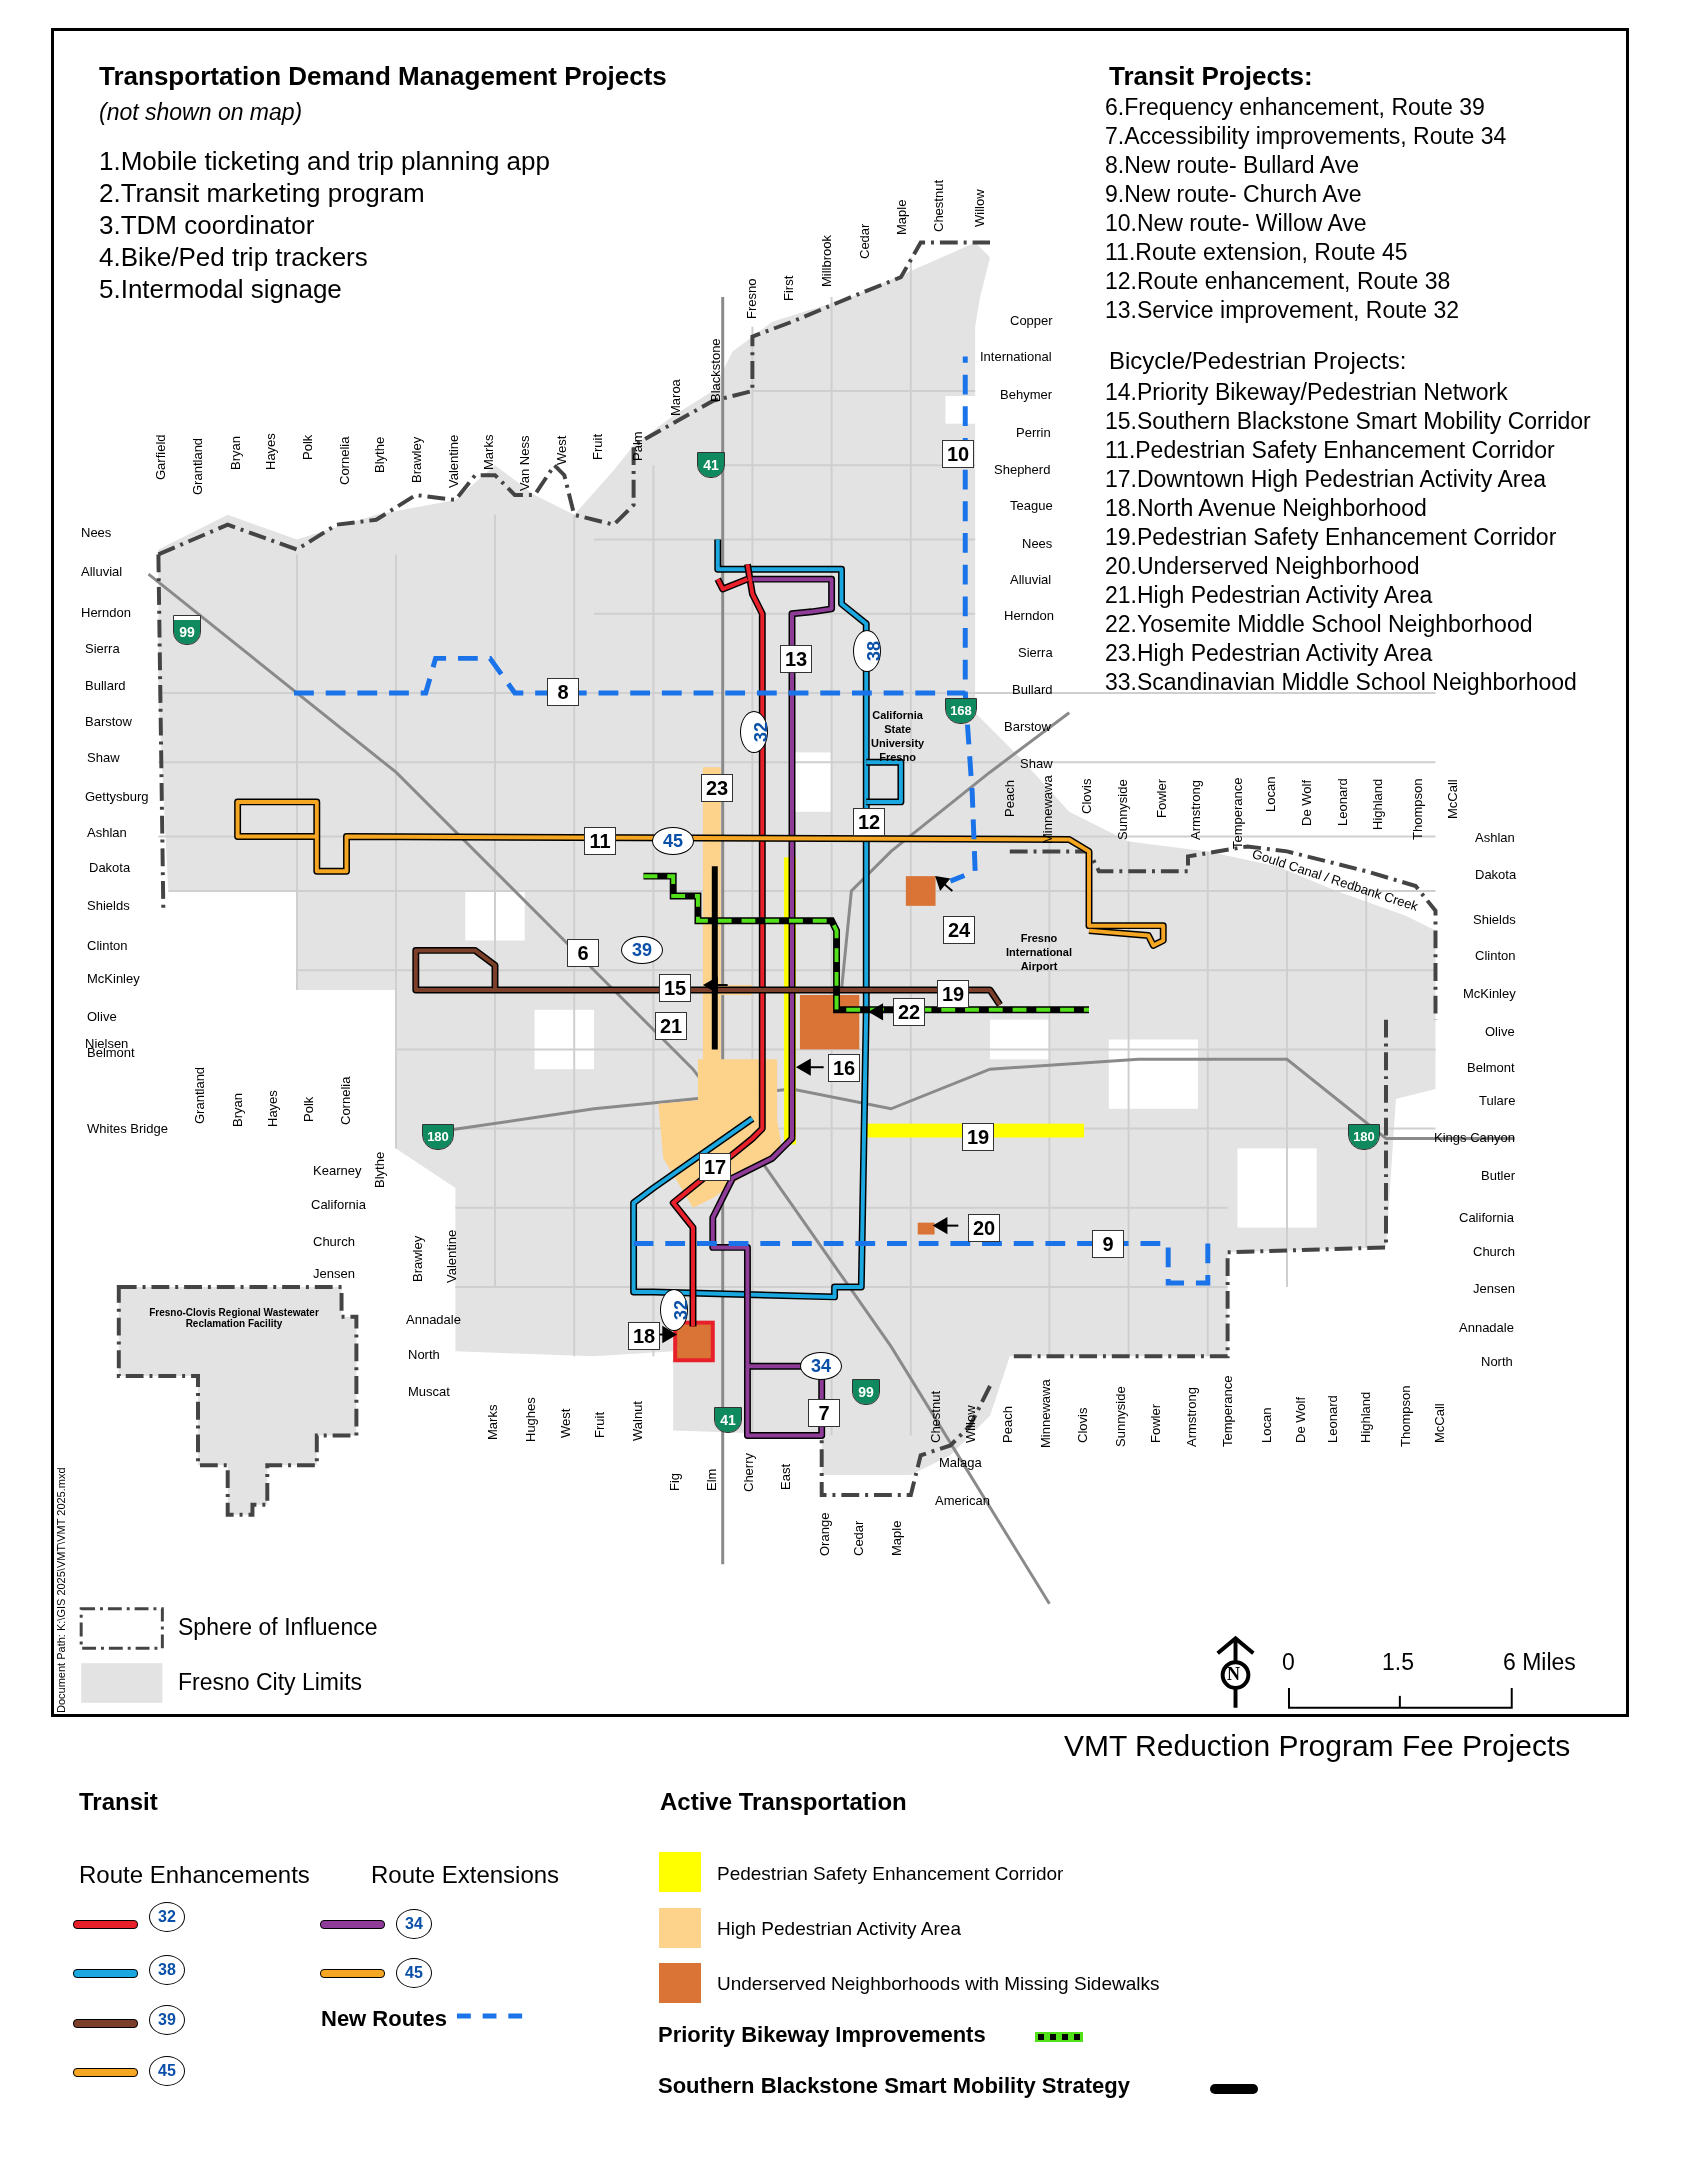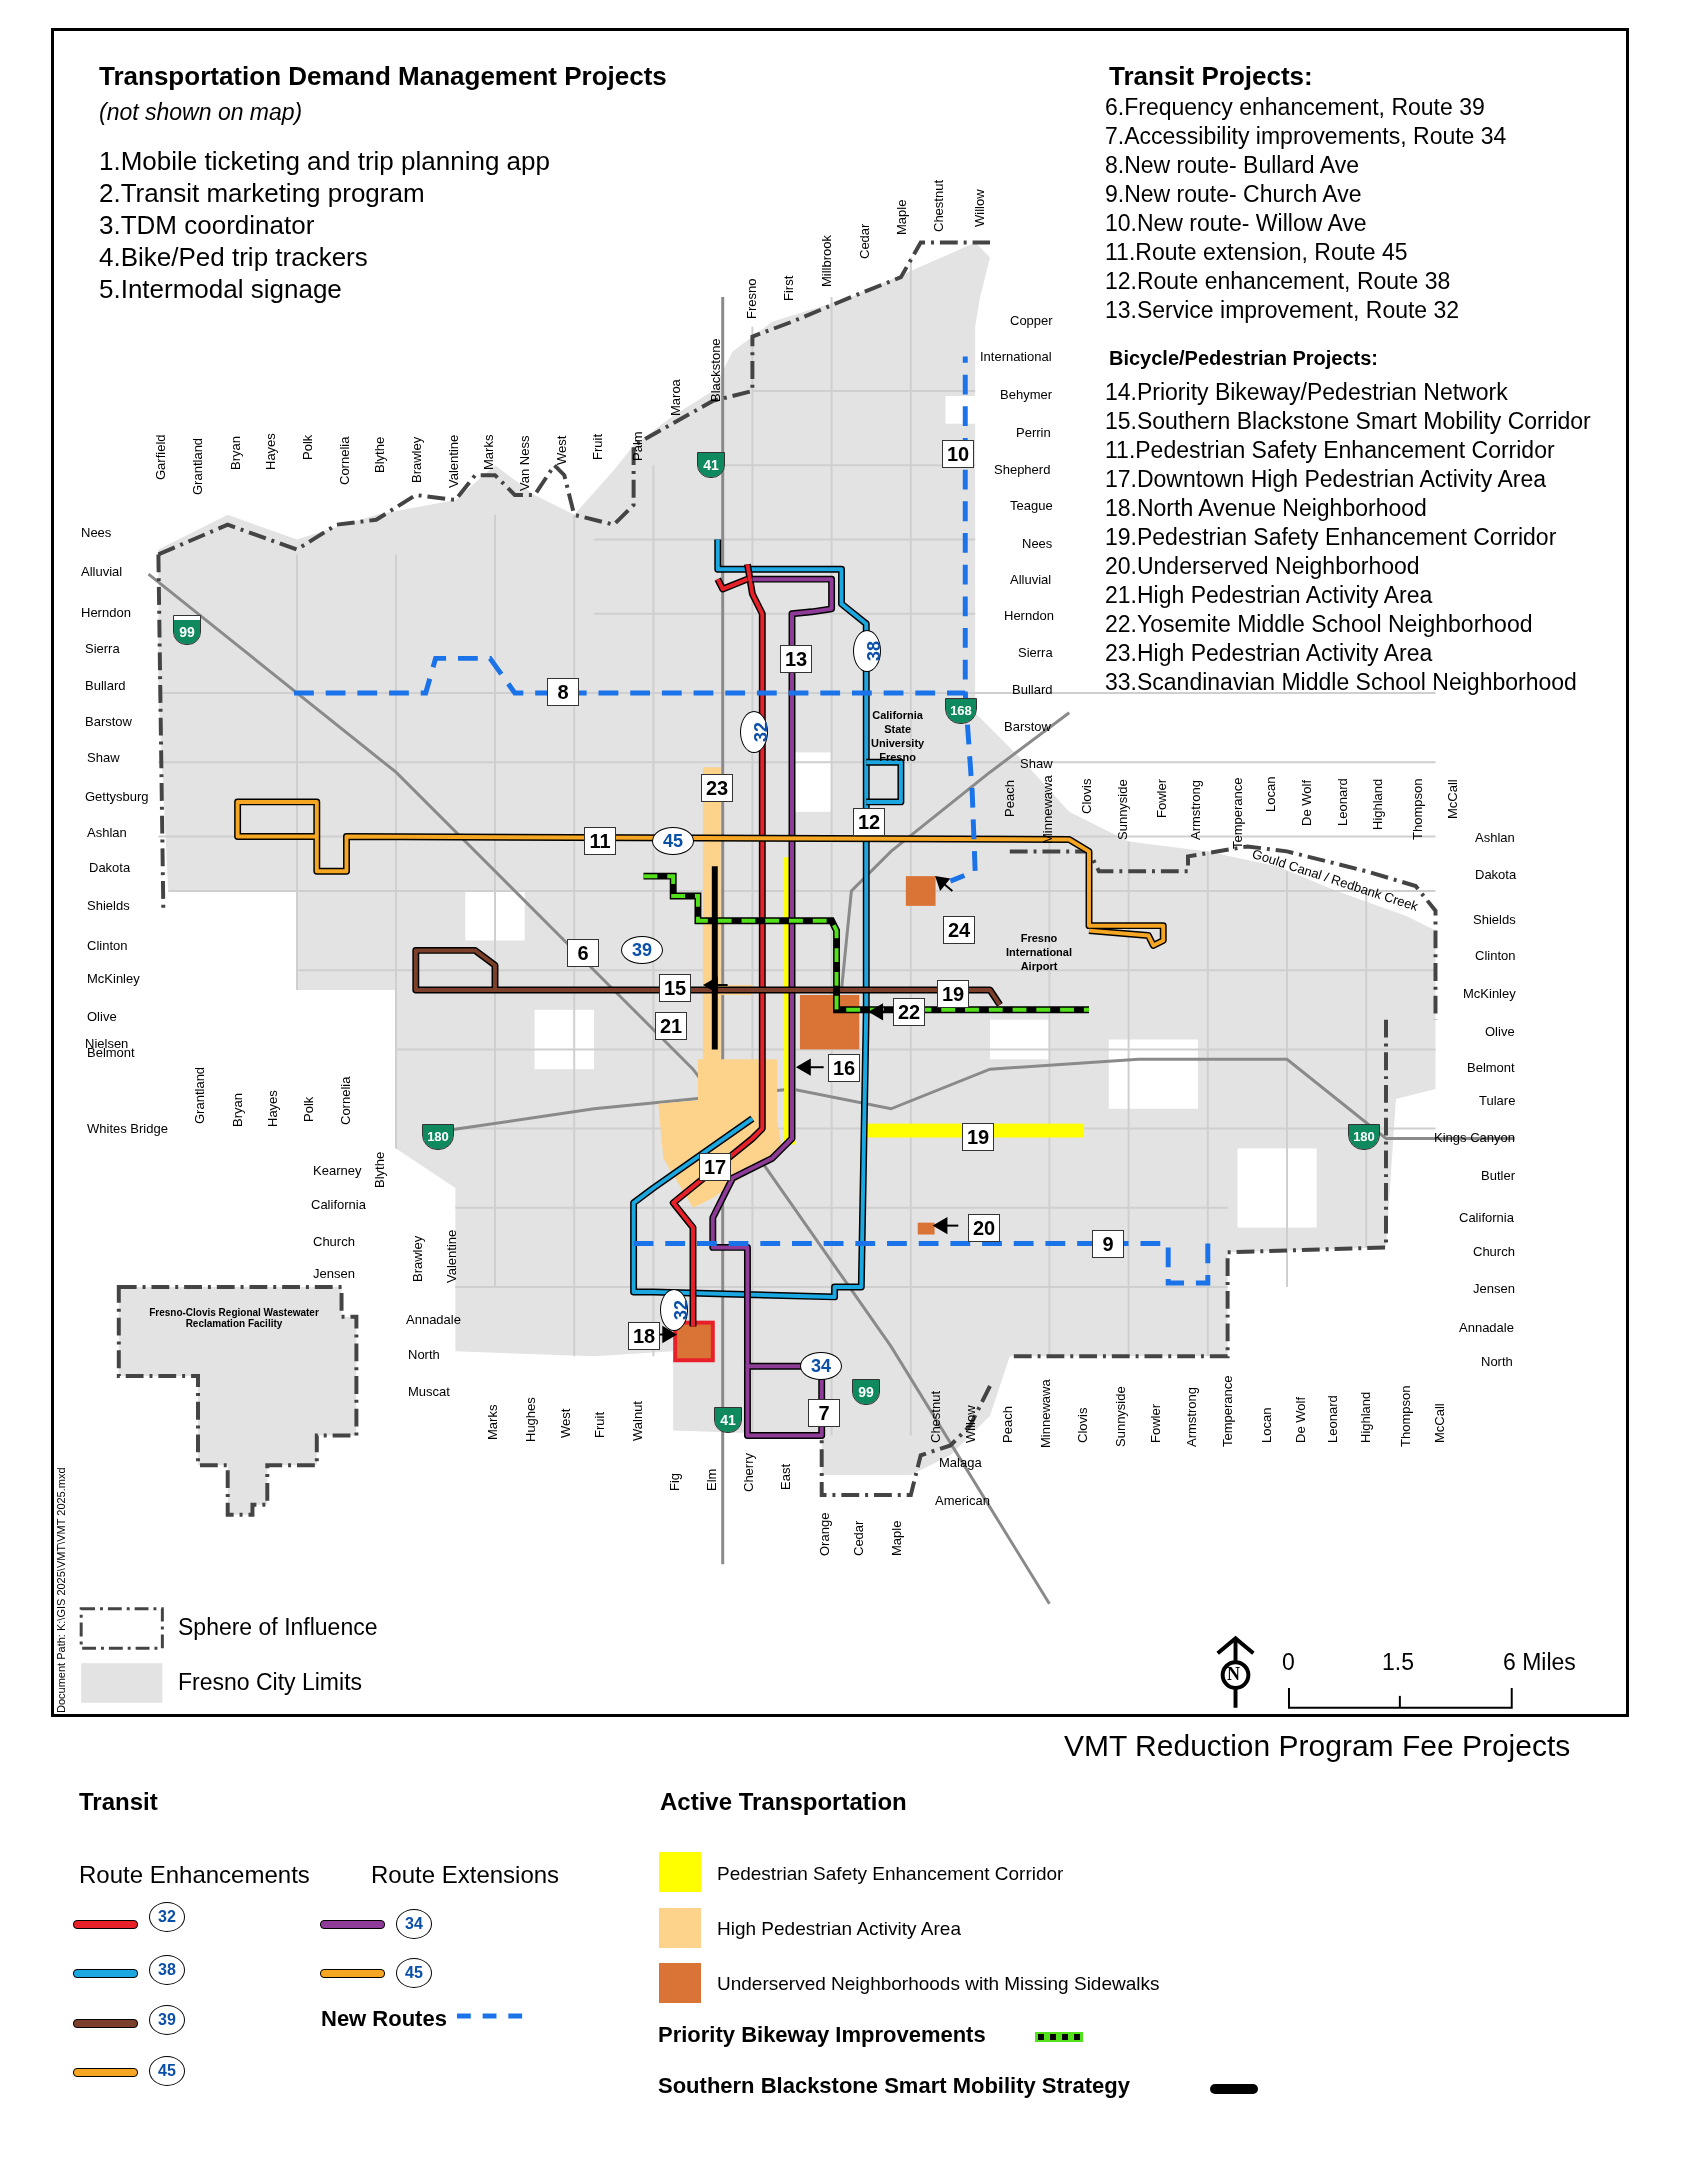--- a/index.html
+++ b/index.html
@@ -5,21 +5,21 @@
   html,body{margin:0;padding:0;background:#fff;}
   body{width:1683px;height:2178px;position:relative;overflow:hidden;font-family:"Liberation Sans",sans-serif;color:#000;}
   .frame{position:absolute;left:51px;top:28px;width:1578px;height:1689px;border:3px solid #000;box-sizing:border-box;background:#fff;}
   svg.map{position:absolute;left:0;top:0;}
   .txt{position:absolute;white-space:nowrap;}
   .tdm-title{left:99px;top:61px;font-size:26px;font-weight:bold;}
   .tdm-sub{left:99px;top:99px;font-size:23px;font-style:italic;}
   .tdm-list{left:99px;top:145px;font-size:26px;line-height:32px;}
   .tp-title{left:1109px;top:61px;font-size:26px;font-weight:bold;}
   .tp-list{left:1105px;top:93px;font-size:23px;line-height:29px;}
-  .bp-title{left:1109px;top:347px;font-size:20px;font-weight:bold;}
+  .bp-title{left:1109px;top:347px;font-size:24px;font-weight:normal;}
   .bp-list{left:1105px;top:378px;font-size:23px;line-height:29px;}
   .st{position:absolute;font-size:13px;white-space:nowrap;}
   .vt{position:absolute;font-size:13px;white-space:nowrap;transform:rotate(-90deg);transform-origin:left top;}
   .lbl{position:absolute;background:#fff;border:1.5px solid #333;font-weight:bold;font-size:20px;text-align:center;line-height:26px;height:26px;min-width:26px;padding:0 2px;box-sizing:content-box;}
   .oval{position:absolute;background:#fff;border:1.5px solid #000;border-radius:50%;color:#0a4fa8;font-weight:bold;font-size:18px;text-align:center;}
   .lt{position:absolute;white-space:nowrap;}
   .swatch{position:absolute;width:42px;height:40px;}
   .routeline{position:absolute;height:7px;border:1.5px solid #000;border-radius:4px;width:63px;}
   .rbadge{position:absolute;width:34px;height:28px;border:1.5px solid #000;border-radius:50%;color:#0a4fa8;font-weight:bold;font-size:16px;text-align:center;line-height:28px;background:#fff;}
 </style>

